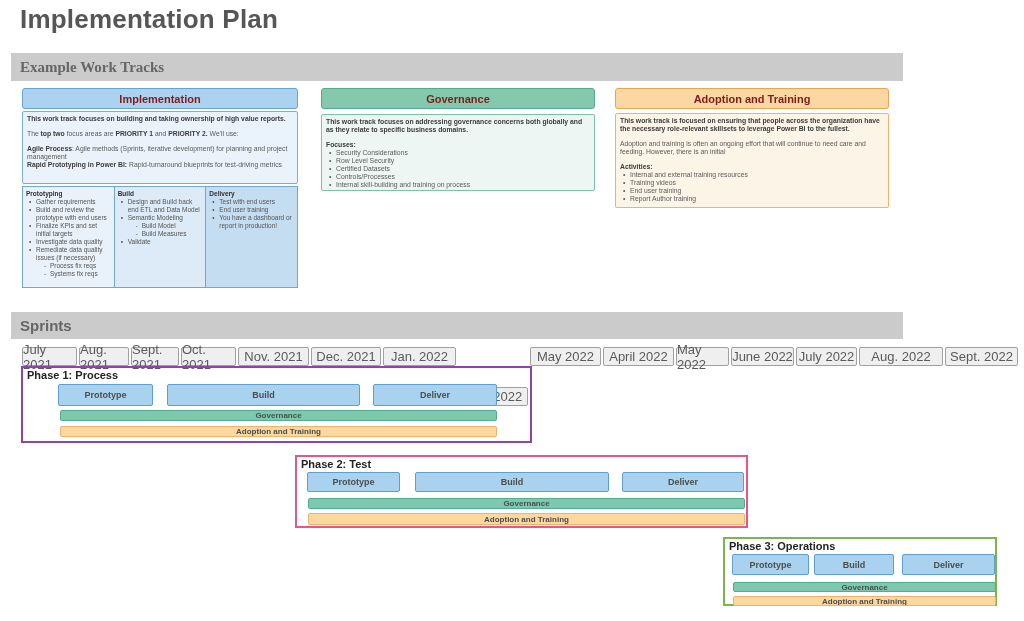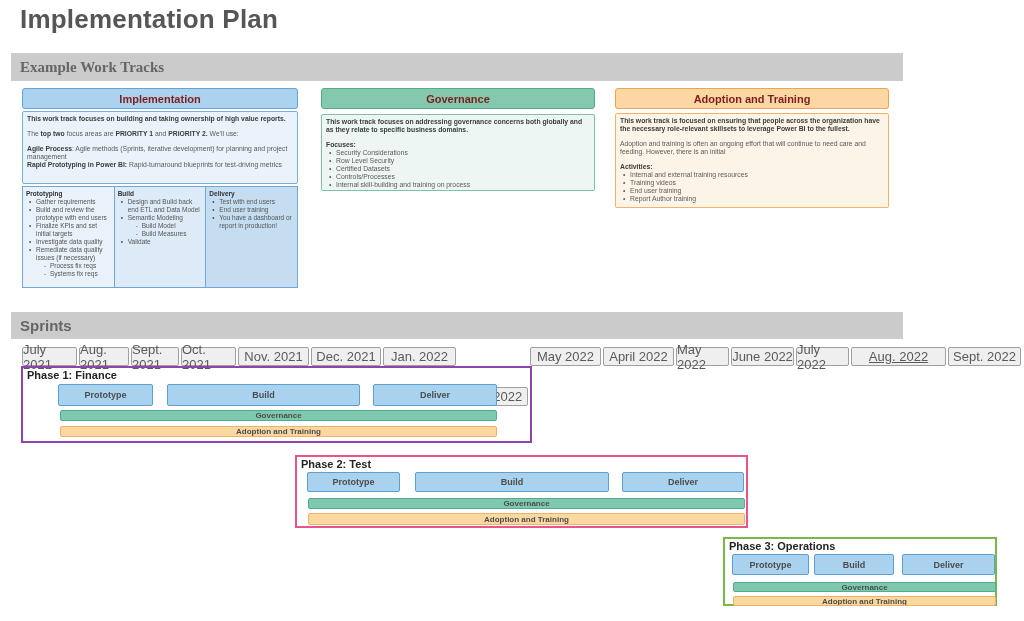--- a/index.html
+++ b/index.html
@@ -147,28 +147,28 @@
       <div class="month" style="width: 48px;">Sept. 2021</div>
       <div class="month" style="width: 55px;">Oct. 2021</div>
       <div class="month" style="width: 71px;">Nov. 2021</div>
       <div class="month" style="width: 70px;">Dec. 2021</div>
       <div class="month" style="width: 73px;">Jan. 2022</div>
       <div class="month" style="width: 70px; margin-top: 40px;">Feb. 2022</div>
       <div class="month" style="width: 71px;">May 2022</div>
       <div class="month" style="width: 71px;">April 2022</div>
       <div class="month" style="width: 53px;">May 2022</div>
       <div class="month" style="width: 63px;">June 2022</div>
-      <div class="month" style="width: 53px;">July 2022</div>
-      <div class="month" style="width: 95px; text-decoration: underline;">Aug. 2022</div>
+      <div class="month" style="width: 61px; text-align: center;">July 2022</div>
+      <div class="month" style="width: 84px;">Aug. 2022</div>
       <div class="month" style="width: 73px;">Sept. 2022</div>
     </div>
 
   <div id="phases">
       <div class="phase" style="border-color: rgb(142, 68, 173); left: 21px; top: 366px; width: 511px; height: 77px;">
-        <div class="phase-label">Phase 1: Finance</div>
+        <div class="phase-label">Phase 1: Process</div>
         <div class="bar blue" style="left: 35px; top: 16px; width: 95px; height: 22px;">Prototype</div>
         <div class="bar blue" style="left: 144px; top: 16px; width: 193px; height: 22px;">Build</div>
         <div class="bar blue" style="left: 350px; top: 16px; width: 124px; height: 22px;">Deliver</div>
         <div class="bar green" style="left: 37px; top: 42px; width: 437px; height: 11px;">Governance</div>
         <div class="bar orange" style="left: 37px; top: 58px; width: 437px; height: 11px;">Adoption and Training</div>
       </div>
       <div class="phase" style="border-color: rgb(232, 84, 139); left: 295px; top: 455px; width: 453px; height: 73px;">
         <div class="phase-label">Phase 2: Test</div>
         <div class="bar blue" style="left: 10px; top: 15px; width: 93px; height: 20px;">Prototype</div>
         <div class="bar blue" style="left: 118px; top: 15px; width: 194px; height: 20px;">Build</div>

